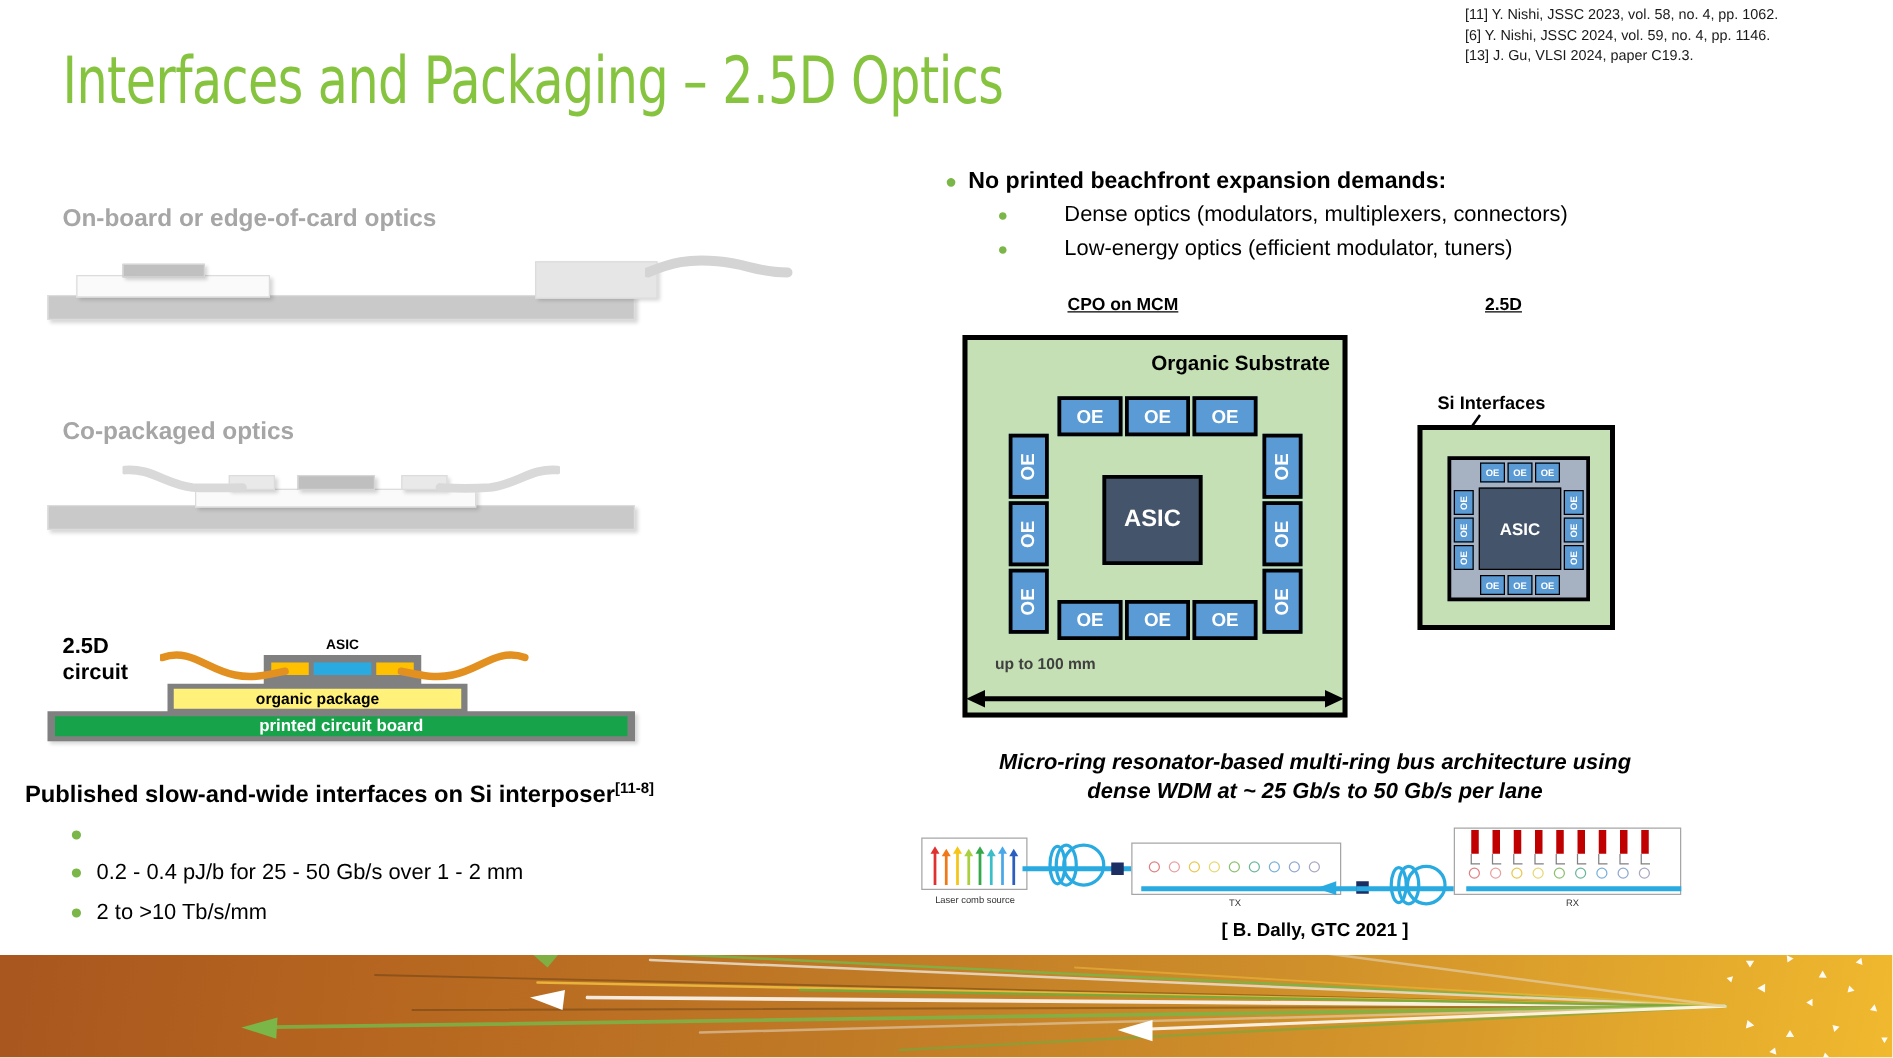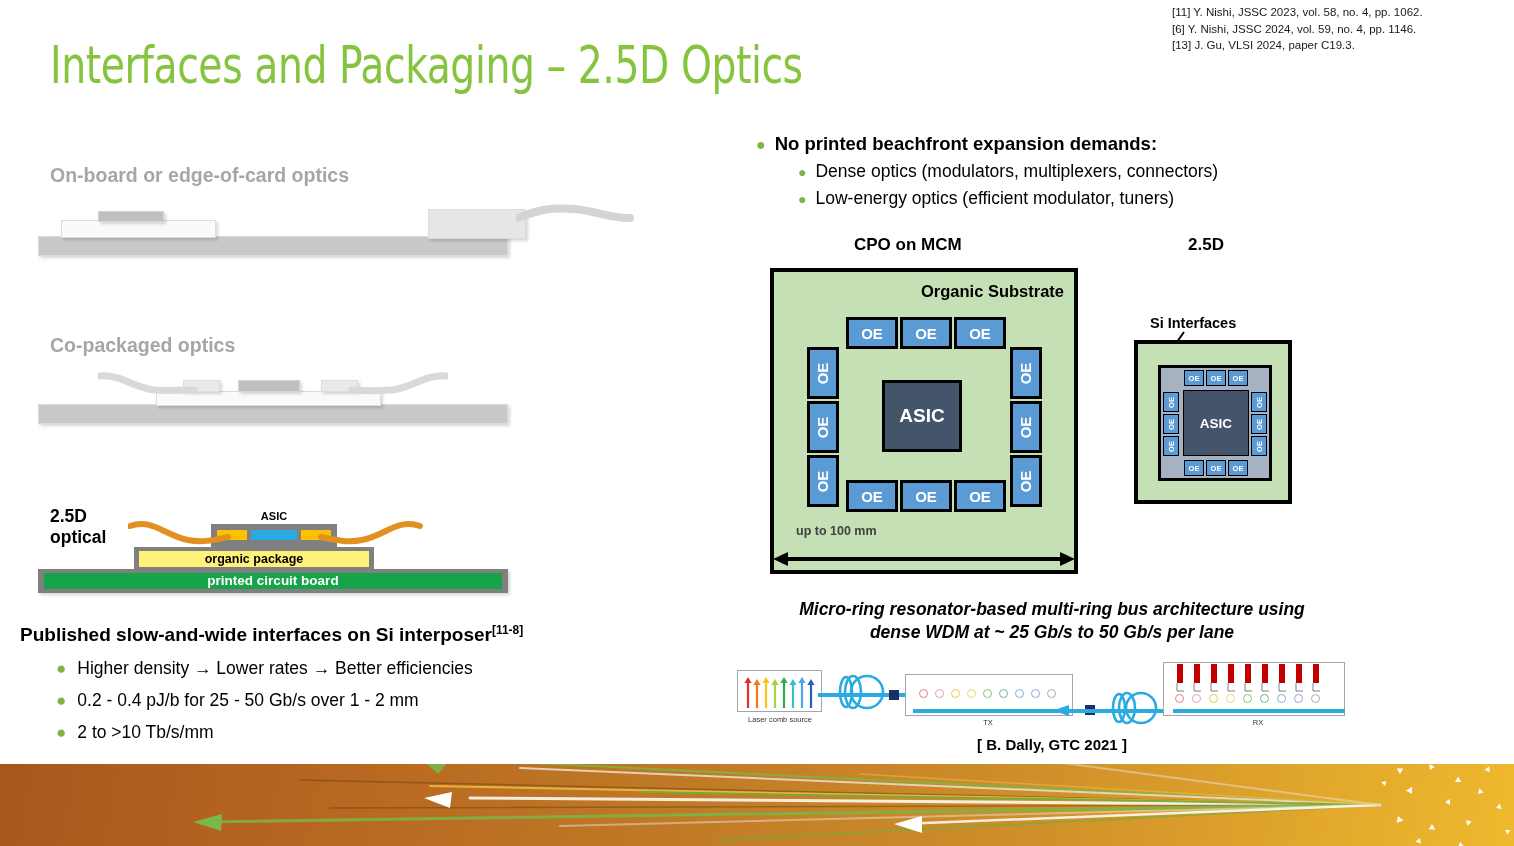--- a/index.html
+++ b/index.html
@@ -48,24 +48,24 @@
   .lb-dot{color:#7ab648;font-size:17px;line-height:1;margin-right:11px;}
   .lb-txt{font-size:17.5px;color:#000;line-height:21px;white-space:nowrap;}
 
   
   #rightbul{left:756px;top:133px;width:580px;}
   .rb1{display:flex;align-items:baseline;}
   .rb1 .d{color:#7ab648;font-size:16px;margin-right:9px;line-height:1;}
   .rb1 .t{font-size:18.5px;font-weight:bold;color:#000;}
   .rb2{display:flex;align-items:baseline;padding-left:42px;margin-top:6px;}
   .rb2 .d{color:#7ab648;font-size:14px;margin-right:9px;line-height:1;}
-  .rb2 .t{font-size:17.5px;color:#000;}
-
-  
-  .dh{font-size:17px;font-weight:bold;color:#000;white-space:nowrap;}
+  .rb2 .t{font-size:17.5px;color:#000;margin-left:36px;}
+
+  
+  .dh{font-size:14px;font-weight:bold;color:#000;text-decoration:underline;white-space:nowrap;}
 
   
   #cpo{left:770px;top:268px;width:308px;height:306px;
        background:#c5e0b4;border:4px solid #000;box-sizing:border-box;}
   .oe{position:absolute;background:#5b9bd5;border:3px solid #000;box-sizing:border-box;
       color:#fff;font-weight:bold;display:flex;align-items:center;justify-content:center;}
   .oe-h{font-size:15px;}
   .oe-v{font-size:15px;}
   .oe-v span{transform:rotate(-90deg);display:block;}
   #cpo-asic{position:absolute;background:#44546a;border:3px solid #000;box-sizing:border-box;
@@ -153,21 +153,21 @@
   <div class="pc shadowed" style="left:283px;top:12px;width:37px;height:12px;background:#e9e9e9;border:1px solid #dcdcdc;"></div>
   <svg class="abs" style="left:60px;top:0px;" width="100" height="30">
     <path d="M2,8 C22,6 36,20 56,22 C70,23 80,22 96,22" stroke="#d9d9d9" stroke-width="7" fill="none" stroke-linecap="round"></path>
   </svg>
   <svg class="abs" style="left:310px;top:0px;" width="100" height="30">
     <path d="M4,22 C20,23 30,23 44,22 C64,20 78,6 98,8" stroke="#d9d9d9" stroke-width="7" fill="none" stroke-linecap="round"></path>
   </svg>
 </div>
 
 <div class="abs" id="s25" style="left:0;top:0;">
-  <div class="abs lbl" style="left:50px;top:506px;">2.5D optical</div>
+  <div class="abs lbl" style="left:50px;top:506px;">2.5D circuit</div>
 
   <div class="pc shadowed" style="left:38px;top:569px;width:470px;height:24px;background:#808080;"></div>
   <div class="pc" style="left:44px;top:573px;width:458px;height:16px;background:#16A34A;"></div>
   <div class="abs" style="left:44px;top:572px;width:458px;text-align:center;color:#fff;font-size:13.5px;font-weight:bold;line-height:18px;">printed circuit board</div>
 
   <div class="pc" style="left:134px;top:547px;width:240px;height:24px;background:#808080;"></div>
   <div class="pc" style="left:139px;top:551px;width:230px;height:16px;background:#FFF17A;"></div>
   <div class="abs" style="left:139px;top:550px;width:230px;text-align:center;color:#000;font-size:12.5px;font-weight:bold;line-height:18px;">organic package</div>
 
   <div class="pc" style="left:211px;top:524px;width:126px;height:24px;background:#808080;"></div>
@@ -185,21 +185,20 @@
     <path d="M3,21 C18,24 30,27 44,24 C66,20 80,2 102,10" stroke="#E2901F" stroke-width="6" fill="none" stroke-linecap="round"></path>
   </svg>
 </div>
 
 <div class="abs" id="leftbul">
   <div class="h-bullet">
     <span>Published slow-and-wide interfaces on Si interposer</span><sup>[11-8]</sup>
   </div>
   <div class="lb-row">
     <span class="lb-dot">●</span>
-    <span class="lb-txt">Higher density  →  Lower rates  →  Better efficiencies</span>
   </div>
   <div class="lb-row">
     <span class="lb-dot">●</span>
     <span class="lb-txt">0.2 - 0.4 pJ/b for 25 - 50 Gb/s over 1 - 2 mm</span>
   </div>
   <div class="lb-row">
     <span class="lb-dot">●</span>
     <span class="lb-txt">2 to &gt;10 Tb/s/mm</span>
   </div>
 </div>

